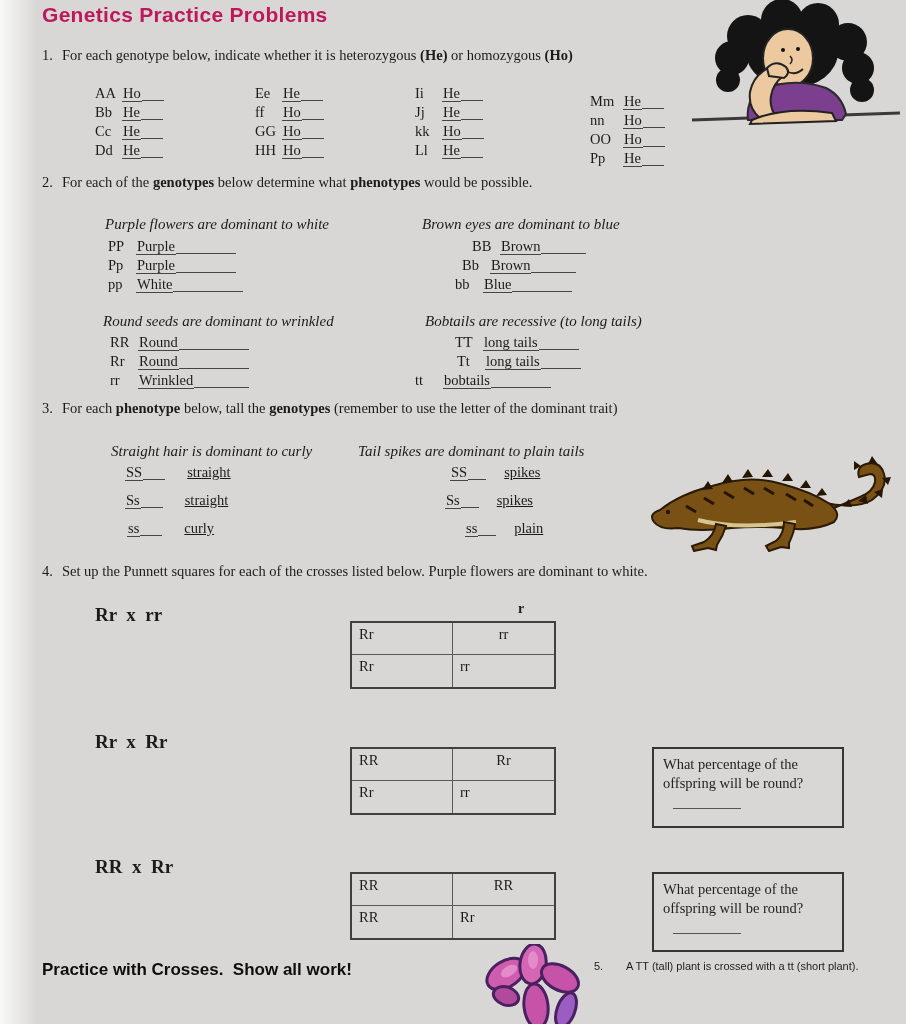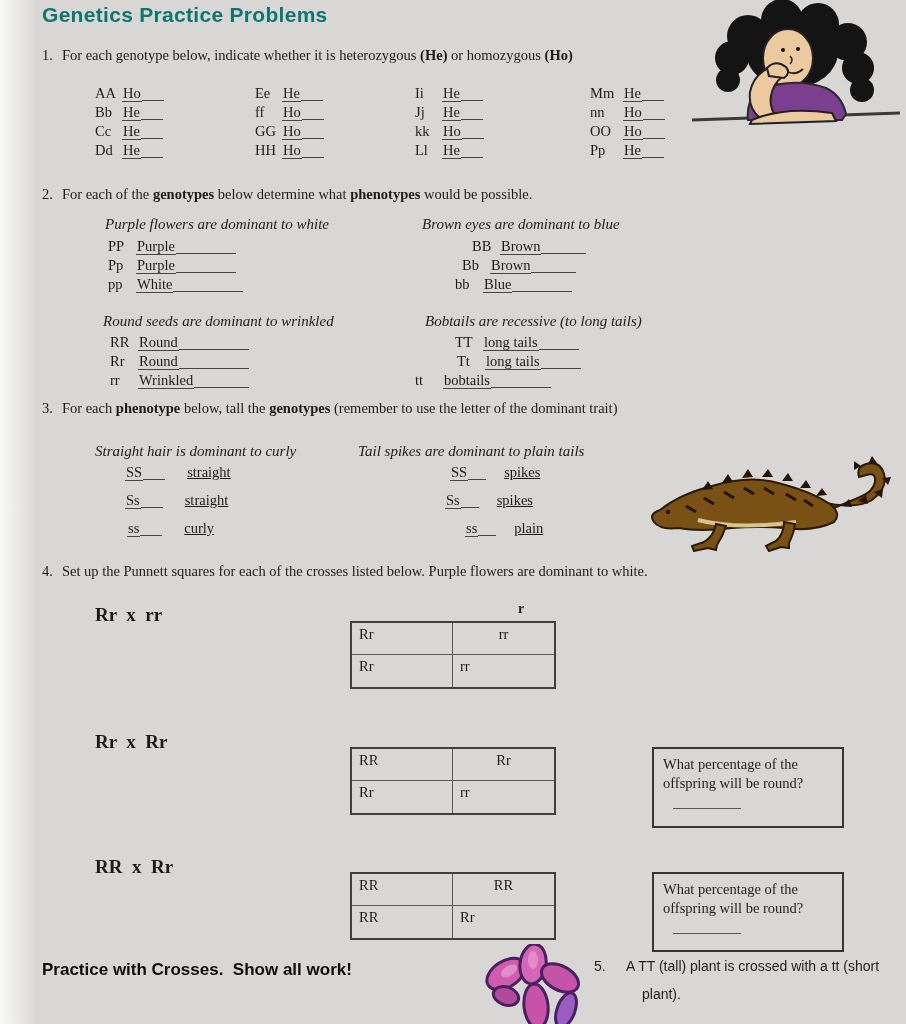--- a/index.html
+++ b/index.html
@@ -2,21 +2,21 @@
 <html><head>
 <meta charset="utf-8">
 <style>
   * { margin:0; padding:0; box-sizing:border-box; }
   html,body { width:906px; height:1024px; }
   body { position:relative; background:#d8d7d5; font-family:"Liberation Serif", serif; color:#1b1b1b; overflow:hidden; }
   .abs { position:absolute; }
   .edge-light { left:0; top:0; width:38px; height:100%;
     background:linear-gradient(to right, rgba(252,252,252,.9), rgba(252,252,252,0)); }
   .title { left:42px; top:3px; font-family:"Liberation Sans", sans-serif; font-weight:bold;
-    font-size:21px; letter-spacing:.3px; color:#0f766e; }
+    font-size:21px; letter-spacing:.3px; color:#be185d; }
   .prompt { font-size:14.5px; white-space:nowrap; }
   .num { display:inline-block; margin-right:9px; }
   .ital { font-style:italic; font-size:15px; }
   .g-col { line-height:19px; font-size:14.5px; }
   .g { display:inline-block; min-width:27px; }
   .ans { border-bottom:1.3px solid #454545; padding:0 1px; }
   .tail { display:inline-block; border-bottom:1.3px solid #454545; height:11px; vertical-align:-3px; }
   .t18{width:18px} .t22{width:22px} .t40{width:40px} .t45{width:45px} .t55{width:55px} .t60{width:60px} .t70{width:70px}
   .row19 { line-height:19px; font-size:14.5px; }
   .row19 .g { min-width:24px; margin-right:4px; }
@@ -27,21 +27,21 @@
     grid-template-columns:1fr 1fr; grid-template-rows:1fr 1fr; }
   .punnett .cell { padding:3px 7px; font-size:14.5px; }
   .punnett .cell:nth-child(1){ border-right:1.5px solid #5a5a5a; border-bottom:1.5px solid #5a5a5a; }
   .punnett .cell:nth-child(2){ border-bottom:1.5px solid #5a5a5a; text-align:center; }
   .punnett .cell:nth-child(3){ border-right:1.5px solid #5a5a5a; }
   .collabel { font-weight:bold; font-size:14px; }
   .qbox { width:192px; border:2px solid #363636; padding:6px 9px; font-size:14.5px; line-height:1.28; color:#222; }
   .blank { display:inline-block; width:68px; border-bottom:1.2px solid #555; height:11px; vertical-align:-3px; margin-left:10px; }
   .bottom-head { font-family:"Liberation Sans", sans-serif; font-weight:bold; font-size:17px;
     white-space:pre; color:#0e0e0e; }
-  .q5 { font-family:"Liberation Sans", sans-serif; font-size:14px; line-height:28px; color:#1e1e1e;
+  .q5 { font-family:"Liberation Sans", sans-serif; font-size:11px; line-height:28px; color:#1e1e1e;
     width:262px; padding-left:24px; text-indent:-24px; }
   .q5 .num { margin-right:8px; }
 </style>
 </head>
 <body>
 
 <div class="abs edge-light"></div>
 
 <div class="abs title">Genetics Practice Problems</div>
 
@@ -60,28 +60,28 @@
   <div><span class="g">ff</span><span class="ans">Ho</span><span class="tail t22"></span></div>
   <div><span class="g">GG</span><span class="ans">Ho</span><span class="tail t22"></span></div>
   <div><span class="g">HH</span><span class="ans">Ho</span><span class="tail t22"></span></div>
 </div>
 <div class="abs g-col" style="left:415px;top:84px">
   <div><span class="g">Ii</span><span class="ans">He</span><span class="tail t22"></span></div>
   <div><span class="g">Jj</span><span class="ans">He</span><span class="tail t22"></span></div>
   <div><span class="g">kk</span><span class="ans">Ho</span><span class="tail t22"></span></div>
   <div><span class="g">Ll</span><span class="ans">He</span><span class="tail t22"></span></div>
 </div>
-<div class="abs g-col" style="left:590px;top:84px">
+<div class="abs g-col" style="left:590px;top:92px">
   <div><span class="g" style="min-width:33px">Mm</span><span class="ans">He</span><span class="tail t22"></span></div>
   <div><span class="g" style="min-width:33px">nn</span><span class="ans">Ho</span><span class="tail t22"></span></div>
   <div><span class="g" style="min-width:33px">OO</span><span class="ans">Ho</span><span class="tail t22"></span></div>
   <div><span class="g" style="min-width:33px">Pp</span><span class="ans">He</span><span class="tail t22"></span></div>
 </div>
 
-<div class="abs prompt" style="left:42px;top:186px">
+<div class="abs prompt" style="left:42px;top:174px">
   <span class="num">2.</span><span>For each of the </span><b>genotypes</b><span> below determine what </span><b>phenotypes</b><span> would be possible.</span>
 </div>
 
 <div class="abs ital" style="left:105px;top:216px">Purple flowers are dominant to white</div>
 <div class="abs" style="left:108px;top:237px">
   <div class="row19"><span class="g">PP</span><span class="ans">Purple</span><span class="tail t60"></span></div>
   <div class="row19"><span class="g">Pp</span><span class="ans">Purple</span><span class="tail t60"></span></div>
   <div class="row19"><span class="g">pp</span><span class="ans">White</span><span class="tail t70"></span></div>
 </div>
 
@@ -103,21 +103,21 @@
 <div class="abs" style="left:415px;top:333px">
   <div class="row19" style="padding-left:40px"><span class="g">TT</span><span class="ans">long tails</span><span class="tail t40"></span></div>
   <div class="row19" style="padding-left:42px"><span class="g">Tt</span><span class="ans">long tails</span><span class="tail t40"></span></div>
   <div class="row19"><span class="g">tt</span><span class="ans">bobtails</span><span class="tail t60"></span></div>
 </div>
 
 <div class="abs prompt" style="left:42px;top:400px">
   <span class="num">3.</span><span>For each </span><b>phenotype</b><span> below, tall the </span><b>genotypes</b><span> (remember to use the letter of the dominant trait)</span>
 </div>
 
-<div class="abs ital" style="left:95px;top:443px">Straight hair is dominant to curly</div>
+<div class="abs ital" style="left:111px;top:443px">Straight hair is dominant to curly</div>
 <div class="abs" style="left:125px;top:464px">
   <div class="q3row"><span class="ans">SS</span><span class="tail t22"></span><span class="q3word">straight</span></div>
   <div class="q3row"><span class="ans">Ss</span><span class="tail t22"></span><span class="q3word">straight</span></div>
   <div class="q3row" style="padding-left:2px"><span class="ans">ss</span><span class="tail t22"></span><span class="q3word">curly</span></div>
 </div>
 
 <div class="abs ital" style="left:358px;top:443px">Tail spikes are dominant to plain tails</div>
 <div class="abs" style="left:445px;top:464px">
   <div class="q3row" style="padding-left:5px"><span class="ans">SS</span><span class="tail t18"></span><span class="q3word" style="margin-left:18px">spikes</span></div>
   <div class="q3row"><span class="ans">Ss</span><span class="tail t18"></span><span class="q3word" style="margin-left:18px">spikes</span></div>

